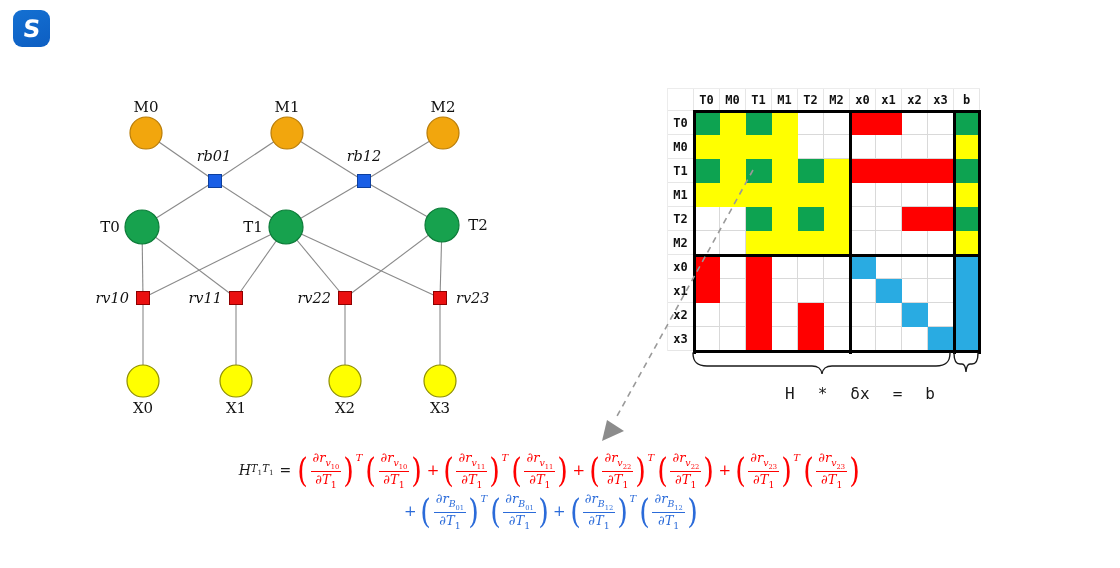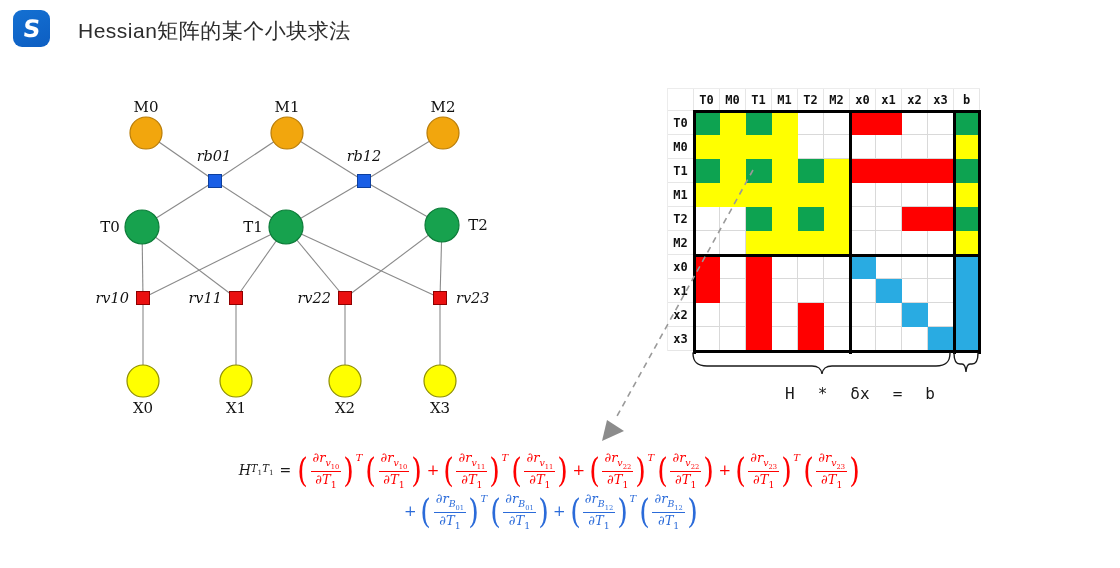--- a/index.html
+++ b/index.html
@@ -62,21 +62,20 @@
 </style>
 </head>
 <body>
 
 <div class="slide">
 
   <div class="titlebar">
     <div class="logo">
       <span class="logo-s">S</span>
     </div>
-    <div class="title">Hessian矩阵的某个小块求法</div>
   </div>
 
   <svg id="graph" viewBox="75 85 450 345">
       <line x1="146" y1="133" x2="215" y2="181" stroke="#8a8a8a" stroke-width="1.1"></line>
       <line x1="287" y1="133" x2="215" y2="181" stroke="#8a8a8a" stroke-width="1.1"></line>
       <line x1="142" y1="227" x2="215" y2="181" stroke="#8a8a8a" stroke-width="1.1"></line>
       <line x1="286" y1="227" x2="215" y2="181" stroke="#8a8a8a" stroke-width="1.1"></line>
       <line x1="287" y1="133" x2="364" y2="181" stroke="#8a8a8a" stroke-width="1.1"></line>
       <line x1="443" y1="133" x2="364" y2="181" stroke="#8a8a8a" stroke-width="1.1"></line>
       <line x1="286" y1="227" x2="364" y2="181" stroke="#8a8a8a" stroke-width="1.1"></line>

